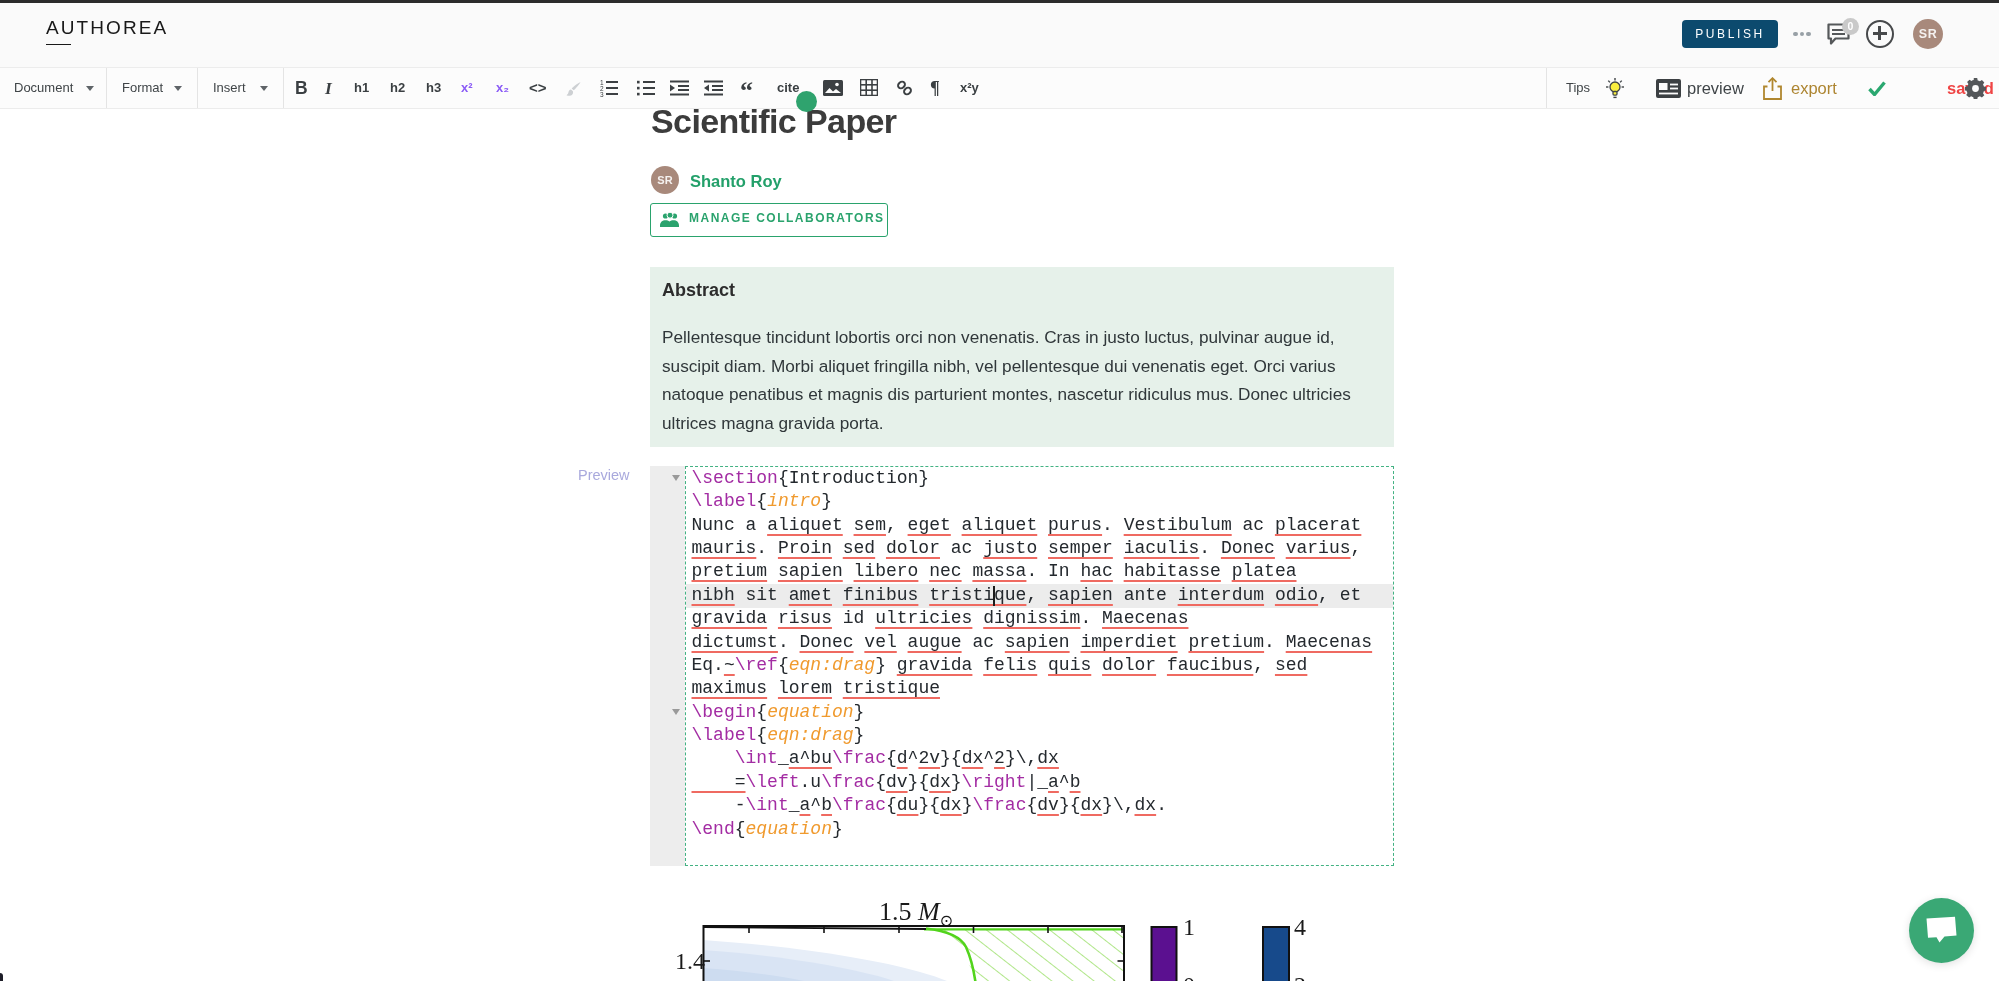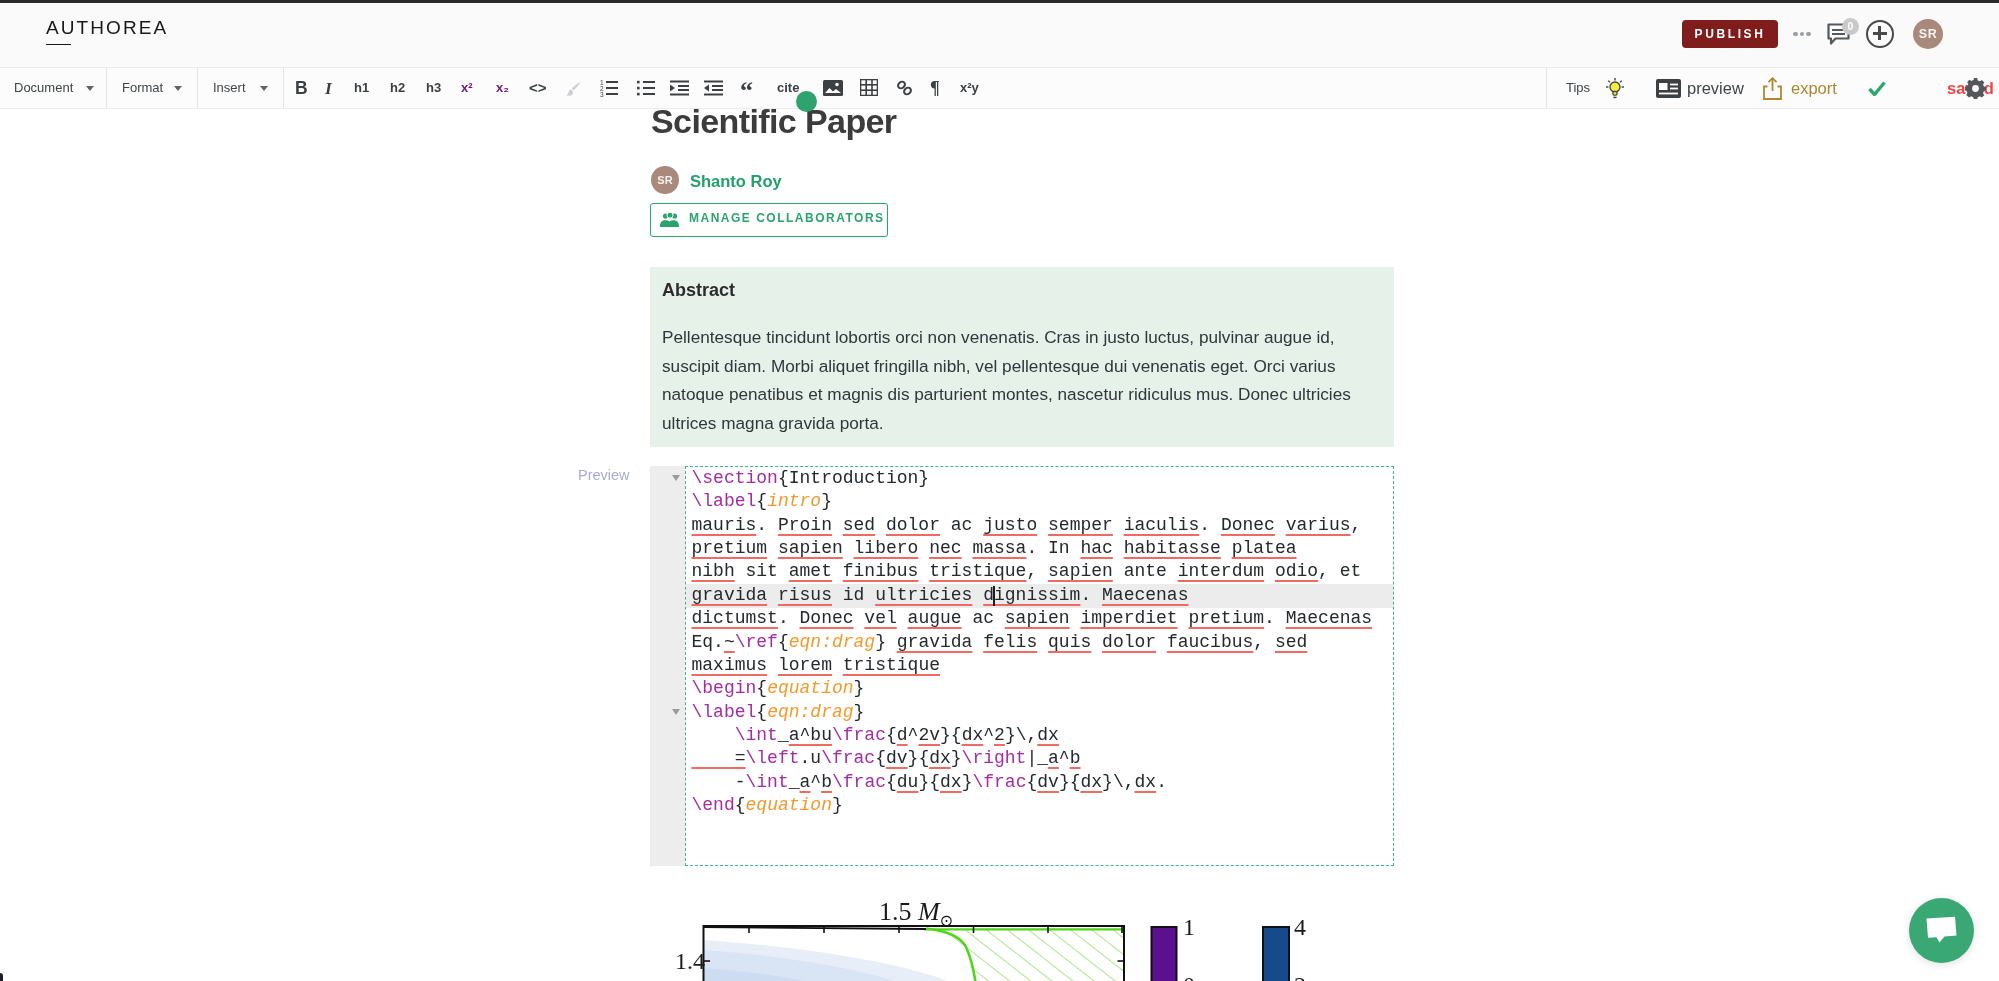--- a/index.html
+++ b/index.html
@@ -3,39 +3,39 @@
 <style>
 *{margin:0;padding:0;box-sizing:border-box}
 html,body{width:1999px;height:981px;overflow:hidden;background:#fff;
  font-family:"Liberation Sans",sans-serif;position:relative}
 .abs{position:absolute}
 
 #topline{left:0;top:0;width:1999px;height:2.5px;background:#2b2b2b;z-index:30}
 #header{left:0;top:2.5px;width:1999px;height:64.8px;background:#fafafa}
 #logo{left:46px;top:17px;font-size:19px;font-weight:400;letter-spacing:2.1px;color:#191919}
 #logoline{left:46px;top:43.5px;width:25px;height:1.8px;background:#191919}
-#publish{left:1682px;top:20px;width:96px;height:28px;background:#7f1d1d;border-radius:4px;
- color:#fff;font-size:12px;font-weight:700;letter-spacing:2.6px;text-align:center;line-height:28px}
+#publish{left:1682px;top:20px;width:96px;height:28px;background:#0c4a6e;border-radius:4px;
+ color:#fff;font-size:12px;font-weight:400;letter-spacing:2.6px;text-align:center;line-height:28px}
 .dot3{width:4.5px;height:4.5px;border-radius:50%;background:#98a0a6;top:31.5px}
 #plus{left:1866px;top:20px;width:28px;height:28px;border:2.5px solid #47494b;border-radius:50%}
 #plus:before{content:"";position:absolute;left:4.5px;top:9.5px;width:14px;height:3.5px;background:#47494b}
 #plus:after{content:"";position:absolute;left:9.75px;top:4.25px;width:3.5px;height:14px;background:#47494b}
 #avatar1{left:1913px;top:19px;width:30px;height:30px;border-radius:50%;background:#a8897b;
  color:#f5f2f0;font-size:12.5px;font-weight:700;text-align:center;line-height:30px;letter-spacing:.5px}
 #badge0{left:1842px;top:18px;width:17px;height:17px;border-radius:50%;background:#c9c9c9;
  color:#fff;font-size:10.5px;font-weight:700;text-align:center;line-height:17px;z-index:6}
 
 #toolbar{left:0;top:67.3px;width:1999px;height:41.4px;background:#fcfcfc;
  border-top:1px solid #ececec;border-bottom:1px solid #ececec;z-index:5}
 .tb{position:absolute;top:0;height:40px;line-height:40px;color:#3f4447;font-size:13px}
 .tbb{font-weight:700;color:#3a3f42}
 .caret{position:absolute;top:18px;width:0;height:0;border-left:4.5px solid transparent;
  border-right:4.5px solid transparent;border-top:5.5px solid #5f6468}
 .vsep{position:absolute;top:0;width:1px;height:40px;background:#e4e4e4}
-.dis{color:#701a75}
+.dis{color:#8b5cf6}
 .icon{position:absolute;top:11px}
 
 #gdot{left:796px;top:91px;width:21px;height:21px;border-radius:50%;background:#2fa36e;z-index:20}
 #h1t{left:651px;top:102px;font-size:34px;font-weight:700;color:#3c3c3c;letter-spacing:-.6px;z-index:1}
 #avatar2{left:651px;top:166px;width:28px;height:28px;border-radius:50%;background:#a8897b;
  color:#f5f2f0;font-size:11px;font-weight:700;text-align:center;line-height:28px}
 #sroy{left:690px;top:172px;font-size:16.5px;font-weight:700;color:#23a06a}
 #mcbtn{left:650px;top:203px;width:238px;height:34px;border:1.5px solid #2aa36d;border-radius:3px;background:#fff}
 #mctxt{left:689px;top:211px;font-size:12px;font-weight:700;letter-spacing:1.5px;color:#2aa36d}
 #abs{left:650px;top:267px;width:744px;height:179.5px;background:#e6f1ea}
@@ -224,20 +224,21 @@
 <div class="abs" id="abst">Pellentesque tincidunt lobortis orci non venenatis. Cras in justo luctus, pulvinar augue id, suscipit diam. Morbi aliquet fringilla nibh, vel pellentesque dui venenatis eget. Orci varius natoque penatibus et magnis dis parturient montes, nascetur ridiculus mus. Donec ultricies ultrices magna gravida porta.</div>
 <div class="abs" id="prevlbl">Preview</div>
 <div class="abs" id="gutter"></div>
 <div class="fold" style="left:672px;top:475px"></div>
 <div class="fold" style="left:672px;top:709px"></div>
 <div class="abs" id="codebox"></div>
 <div class="abs" id="hl"></div>
 <div class="abs" id="code">
 <div class="cl"><span class="k">\section</span>{Introduction}</div>
 <div class="cl"><span class="k">\label</span>{<span class="o">intro</span>}</div>
+<div class="cl">Nunc a <span class="r">aliquet</span> <span class="r">sem</span>, <span class="r">eget</span> <span class="r">aliquet</span> <span class="r">purus</span>. <span class="r">Vestibulum</span> ac <span class="r">placerat</span></div>
 <div class="cl"><span class="r">mauris</span>. <span class="r">Proin</span> <span class="r">sed</span> <span class="r">dolor</span> ac <span class="r">justo</span> <span class="r">semper</span> <span class="r">iaculis</span>. <span class="r">Donec</span> <span class="r">varius</span>,</div>
 <div class="cl"><span class="r">pretium</span> <span class="r">sapien</span> <span class="r">libero</span> <span class="r">nec</span> <span class="r">ma</span><span class="r">ssa</span>. In <span class="r">hac</span> <span class="r">habitasse</span> <span class="r">platea</span></div>
 <div class="cl"><span class="r">nibh</span> sit <span class="r">amet</span> <span class="r">finibus</span> <span class="r">tristique</span>, <span class="r">sapien</span> ante <span class="r">interdum</span> <span class="r">odio</span>, et</div>
 <div class="cl"><span class="r">gravida</span> <span class="r">risus</span> id <span class="r">ultricies</span> <span class="r">dignissim</span>. <span class="r">Maecenas</span></div>
 <div class="cl"><span class="r">dictumst</span>. <span class="r">Donec</span> <span class="r">vel</span> <span class="r">augue</span> ac <span class="r">sapien</span> <span class="r">imperdiet</span> <span class="r">pretium</span>. <span class="r">Maecenas</span></div>
 <div class="cl">Eq.<span class="r">~</span><span class="k">\ref</span>{<span class="o">eqn:drag</span>} <span class="r">gravida</span> <span class="r">felis</span> <span class="r">quis</span> <span class="r">dolor</span> <span class="r">faucibus</span>, <span class="r">sed</span></div>
 <div class="cl"><span class="r">maximus</span> <span class="r">lorem</span> <span class="r">tristique</span></div>
 <div class="cl"><span class="k">\begin</span>{<span class="o">equation</span>}</div>
 <div class="cl"><span class="k">\label</span>{<span class="o">eqn:drag</span>}</div>
 <div class="cl">    <span class="k">\int</span>_<span class="r">a^bu</span><span class="k">\frac</span>{<span class="r">d</span>^<span class="r">2v</span>}{<span class="r">dx</span>^<span class="r">2</span>}\,<span class="r">dx</span></div>

